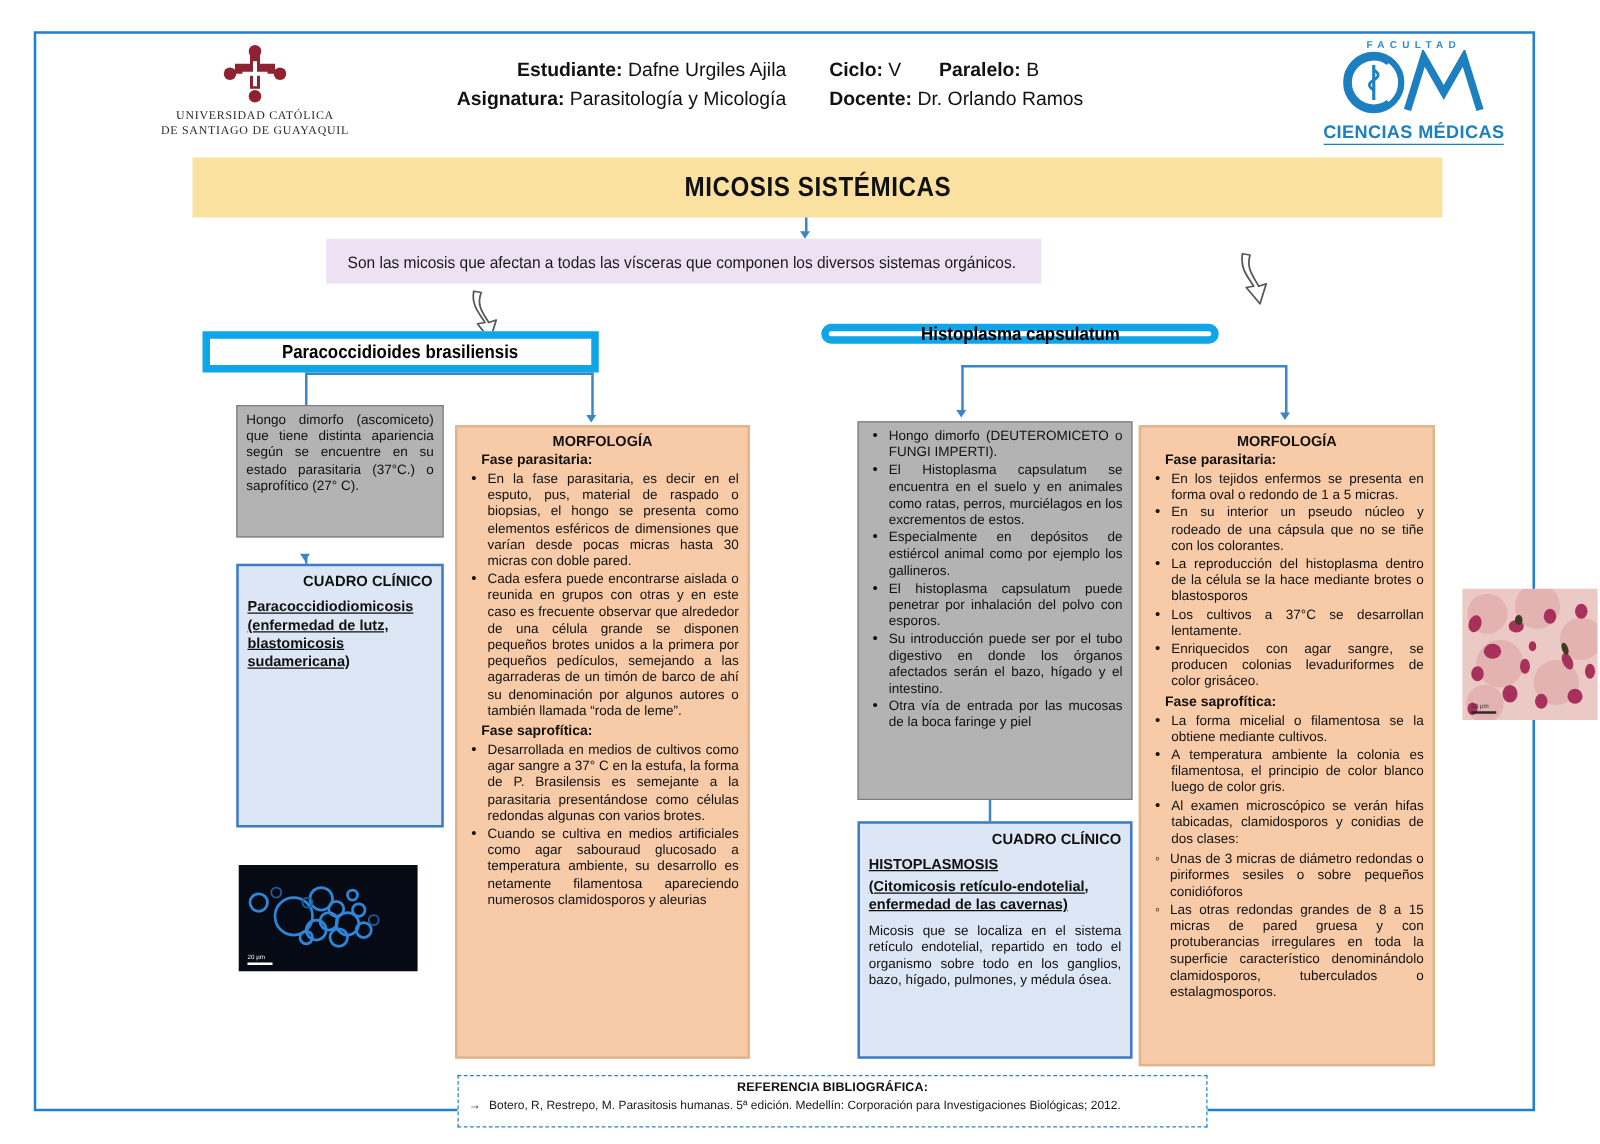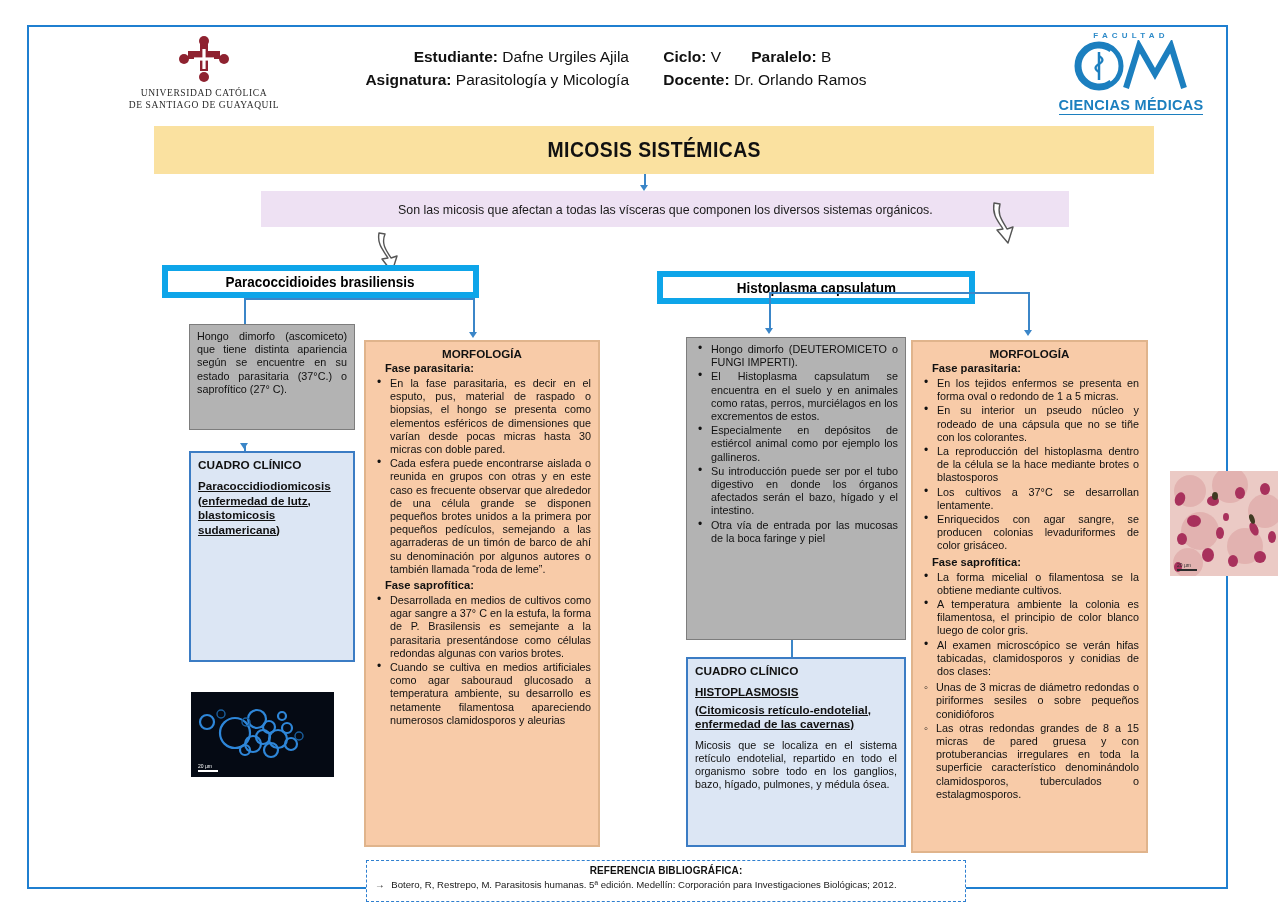--- a/index.html
+++ b/index.html
@@ -69,41 +69,41 @@
   }
   #title-banner .t {
     font-family: "Liberation Sans", sans-serif;
     font-weight: bold; font-size: 22px; letter-spacing: .5px; color: #111;
     transform: scaleX(0.88); transform-origin: center;
   }
 
   
   #intro-box {
     position: absolute; left: 232px; top: 164px;
-    width: 808px; height: 36px;
+    width: 572px; height: 36px;
     background: #EEE1F3;
-    display: flex; align-items: center; justify-content: center;
+    display: flex; align-items: center; justify-content: flex-start;
   }
   #intro-box .t {
     font-size: 13.2px; color: #1a1a1a; transform: scaleX(0.94); transform-origin:center;
     white-space: nowrap;
   }
 
   
   .name-box {
     position: absolute;
     border: 6px solid #0ea5e9; background: #fff;
     display: flex; align-items: center; justify-content: center;
   }
   .name-box .t {
     font-weight: bold; font-size: 15px; color: #000;
     transform: scaleX(0.9); transform-origin: center;
   }
   #name-para { left: 133px; top: 238px; width: 317px; height: 33px; }
-  #name-hist { left: 628px; top: 244px; width: 318px; height: 33px; }
+  #name-hist { left: 628px; top: 232px; width: 318px; height: 16px; border-radius: 12px; }
 
   
   .box { position: absolute; }
   .gray-box {
     background: #B3B3B3; border: 1px solid #7d7d7d;
   }
   .blue-box {
     background: #DCE6F4; border: 2px solid #3B7CC4;
   }
   .peach-box {
@@ -138,21 +138,21 @@
   }
   ul.bx-ul2 > li {
     font-size: 10.8px; line-height: 13.2px; color: #111;
     text-align: justify; position: relative; margin-bottom: 1px;
   }
   ul.bx-ul2 > li::before {
     content: "\25E6"; position: absolute; left: -12px; top: 0px;
     font-size: 11px; color: #111;
   }
   .clin-head {
-    text-align: left; font-weight: bold; font-size: 11.8px; color: #111;
+    text-align: right; font-weight: bold; font-size: 11.8px; color: #111;
     margin-bottom: 7px;
   }
   .clin-name {
     text-align: left; font-weight: bold; font-size: 11.6px; color: #111;
     text-decoration: underline; line-height: 14.5px; margin-bottom: 7px;
   }
 
   
   #box-para-desc  { left: 160px; top: 297px; width: 166px; height: 106px; }
   #box-para-clin  { left: 160px; top: 424px; width: 166px; height: 211px; }
@@ -351,20 +351,21 @@
         </ul>
       </div>
     </div>
 
     <div class="box gray-box" id="box-hist-desc">
       <div class="box-inner">
         <ul class="bx-ul">
           <li>Hongo dimorfo (DEUTEROMICETO o FUNGI IMPERTI).</li>
           <li>El Histoplasma capsulatum se encuentra en el suelo y en animales como ratas, perros, murciélagos en los excrementos de estos.</li>
           <li>Especialmente en depósitos de estiércol animal como por ejemplo los gallineros.</li>
+          <li>El histoplasma capsulatum puede penetrar por inhalación del polvo con esporos.</li>
           <li>Su introducción puede ser por el tubo digestivo en donde los órganos afectados serán el bazo, hígado y el intestino.</li>
           <li>Otra vía de entrada por las mucosas de la boca faringe y piel</li>
         </ul>
       </div>
     </div>
 
     <div class="box blue-box" id="box-hist-clin">
       <div class="box-inner">
         <div class="clin-head">CUADRO CLÍNICO</div>
         <div class="clin-name" style="margin-bottom:3px;">HISTOPLASMOSIS</div>

